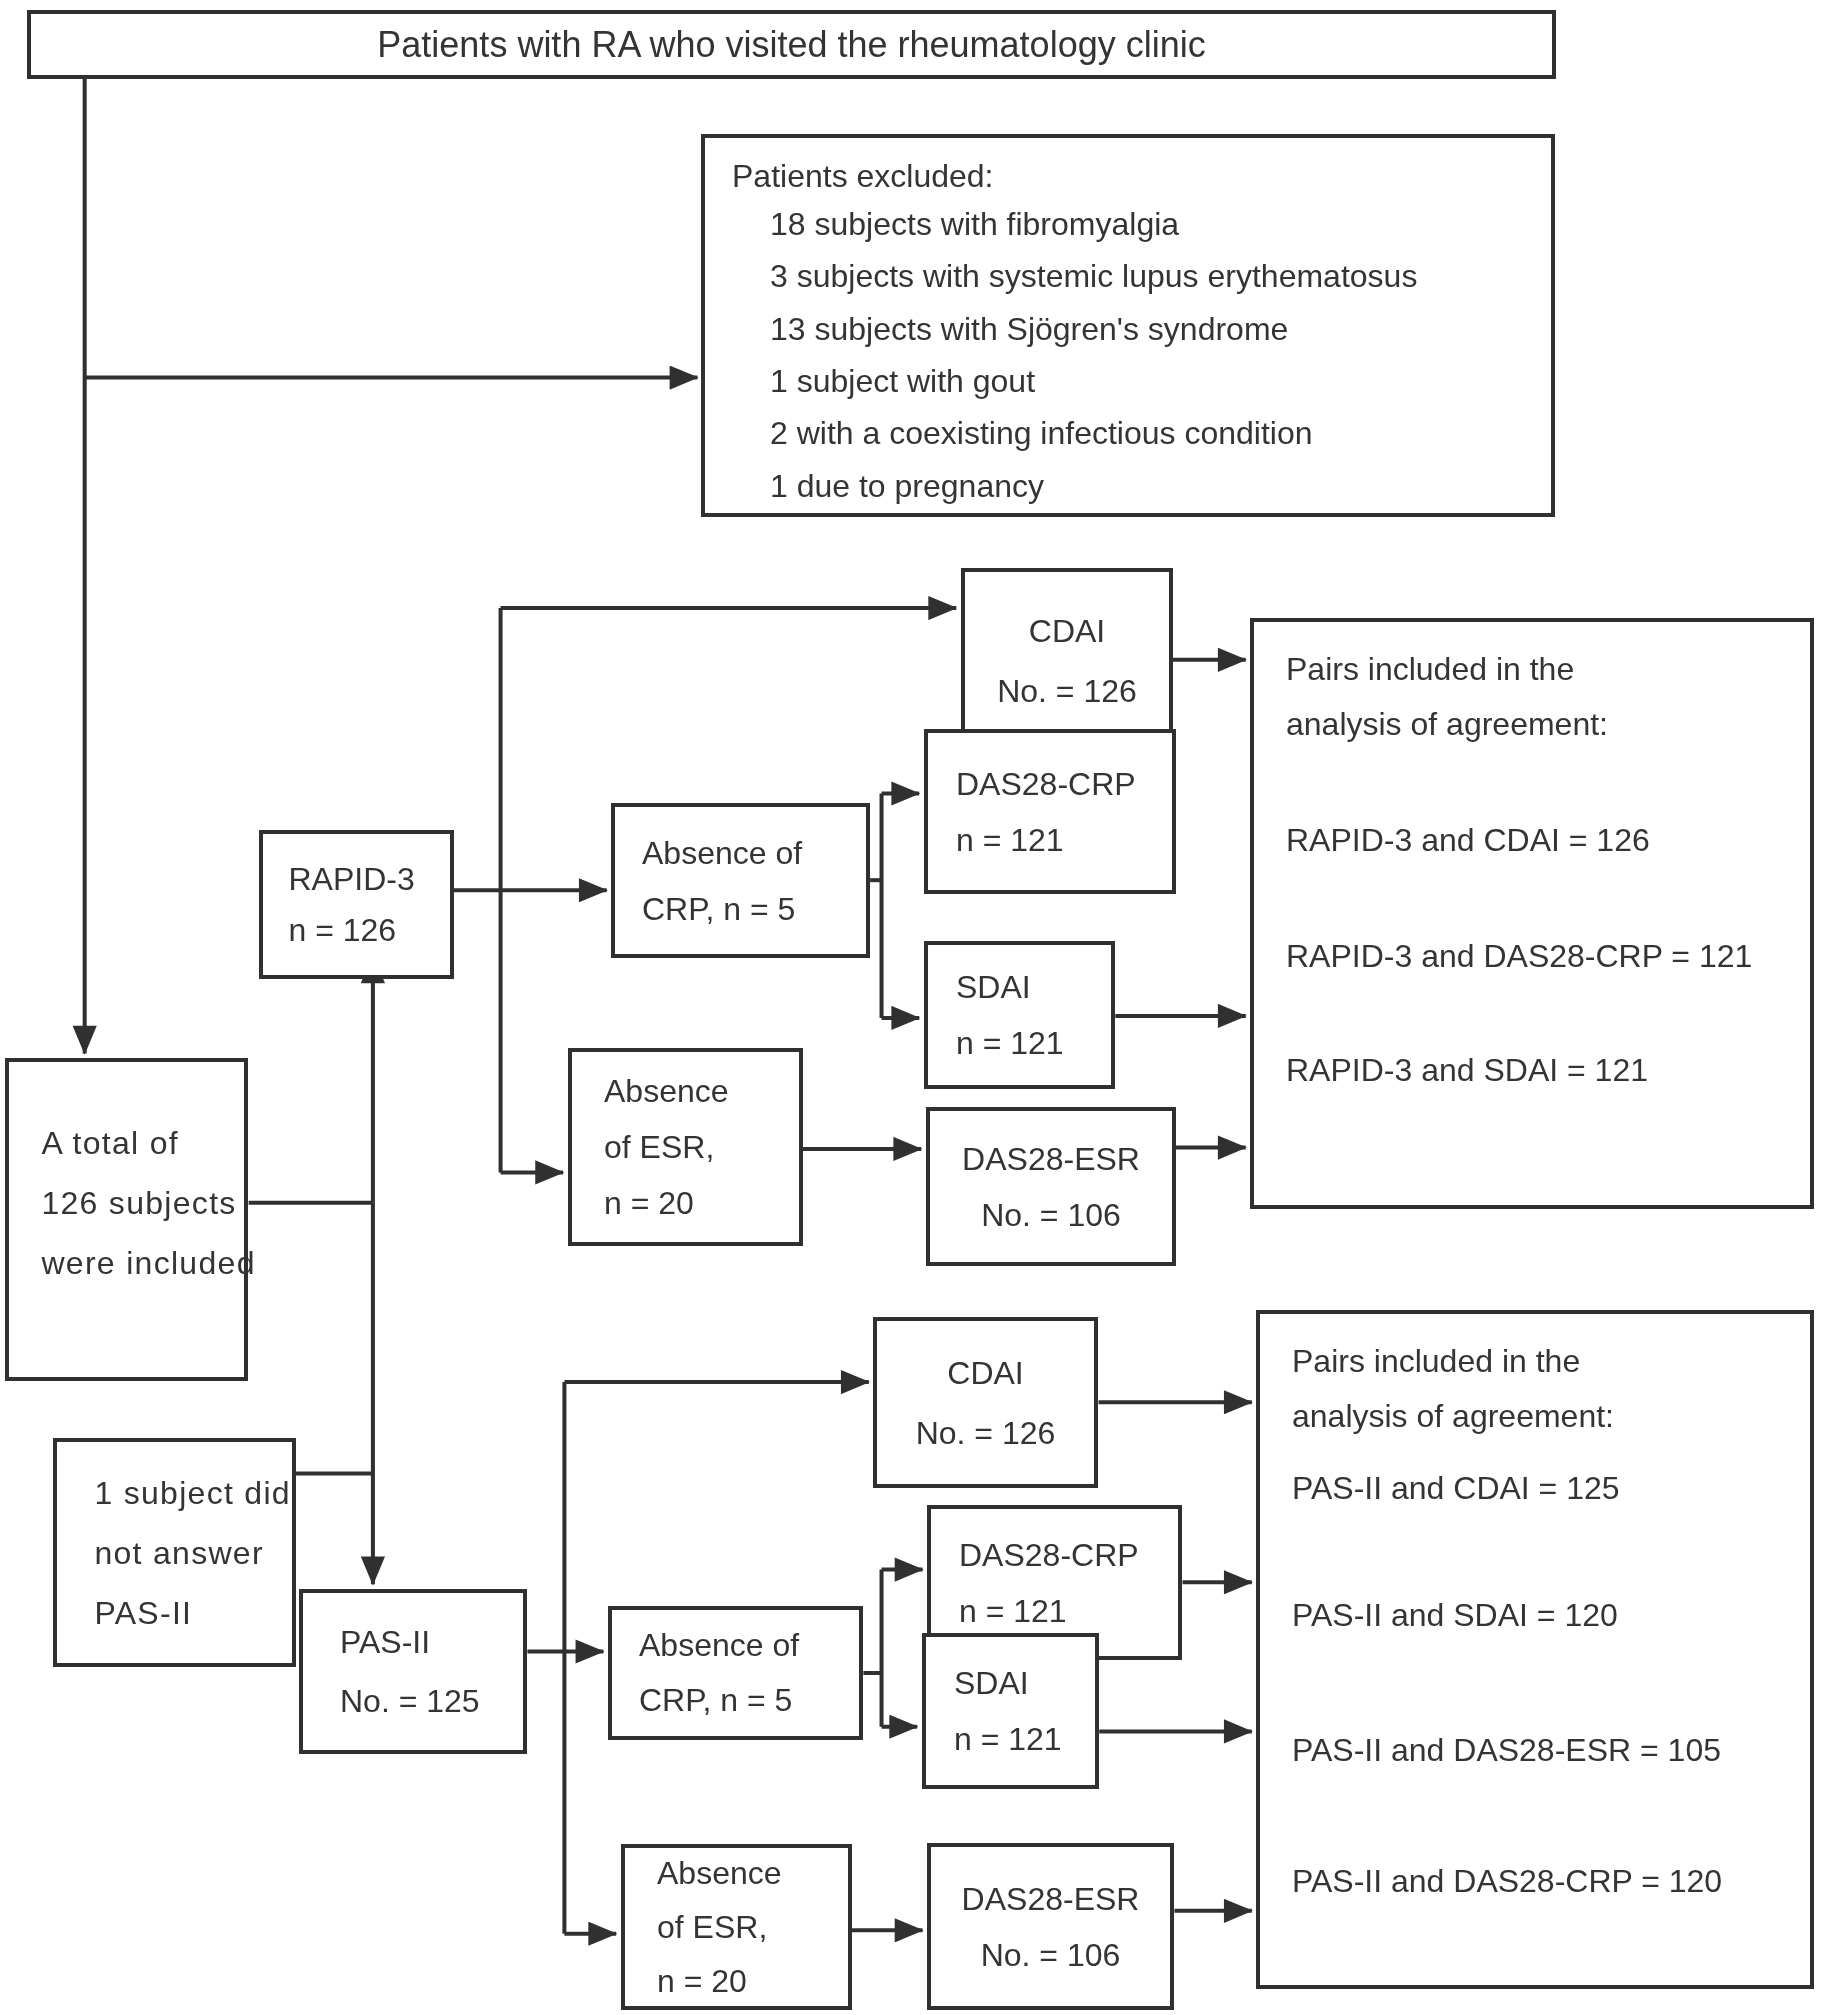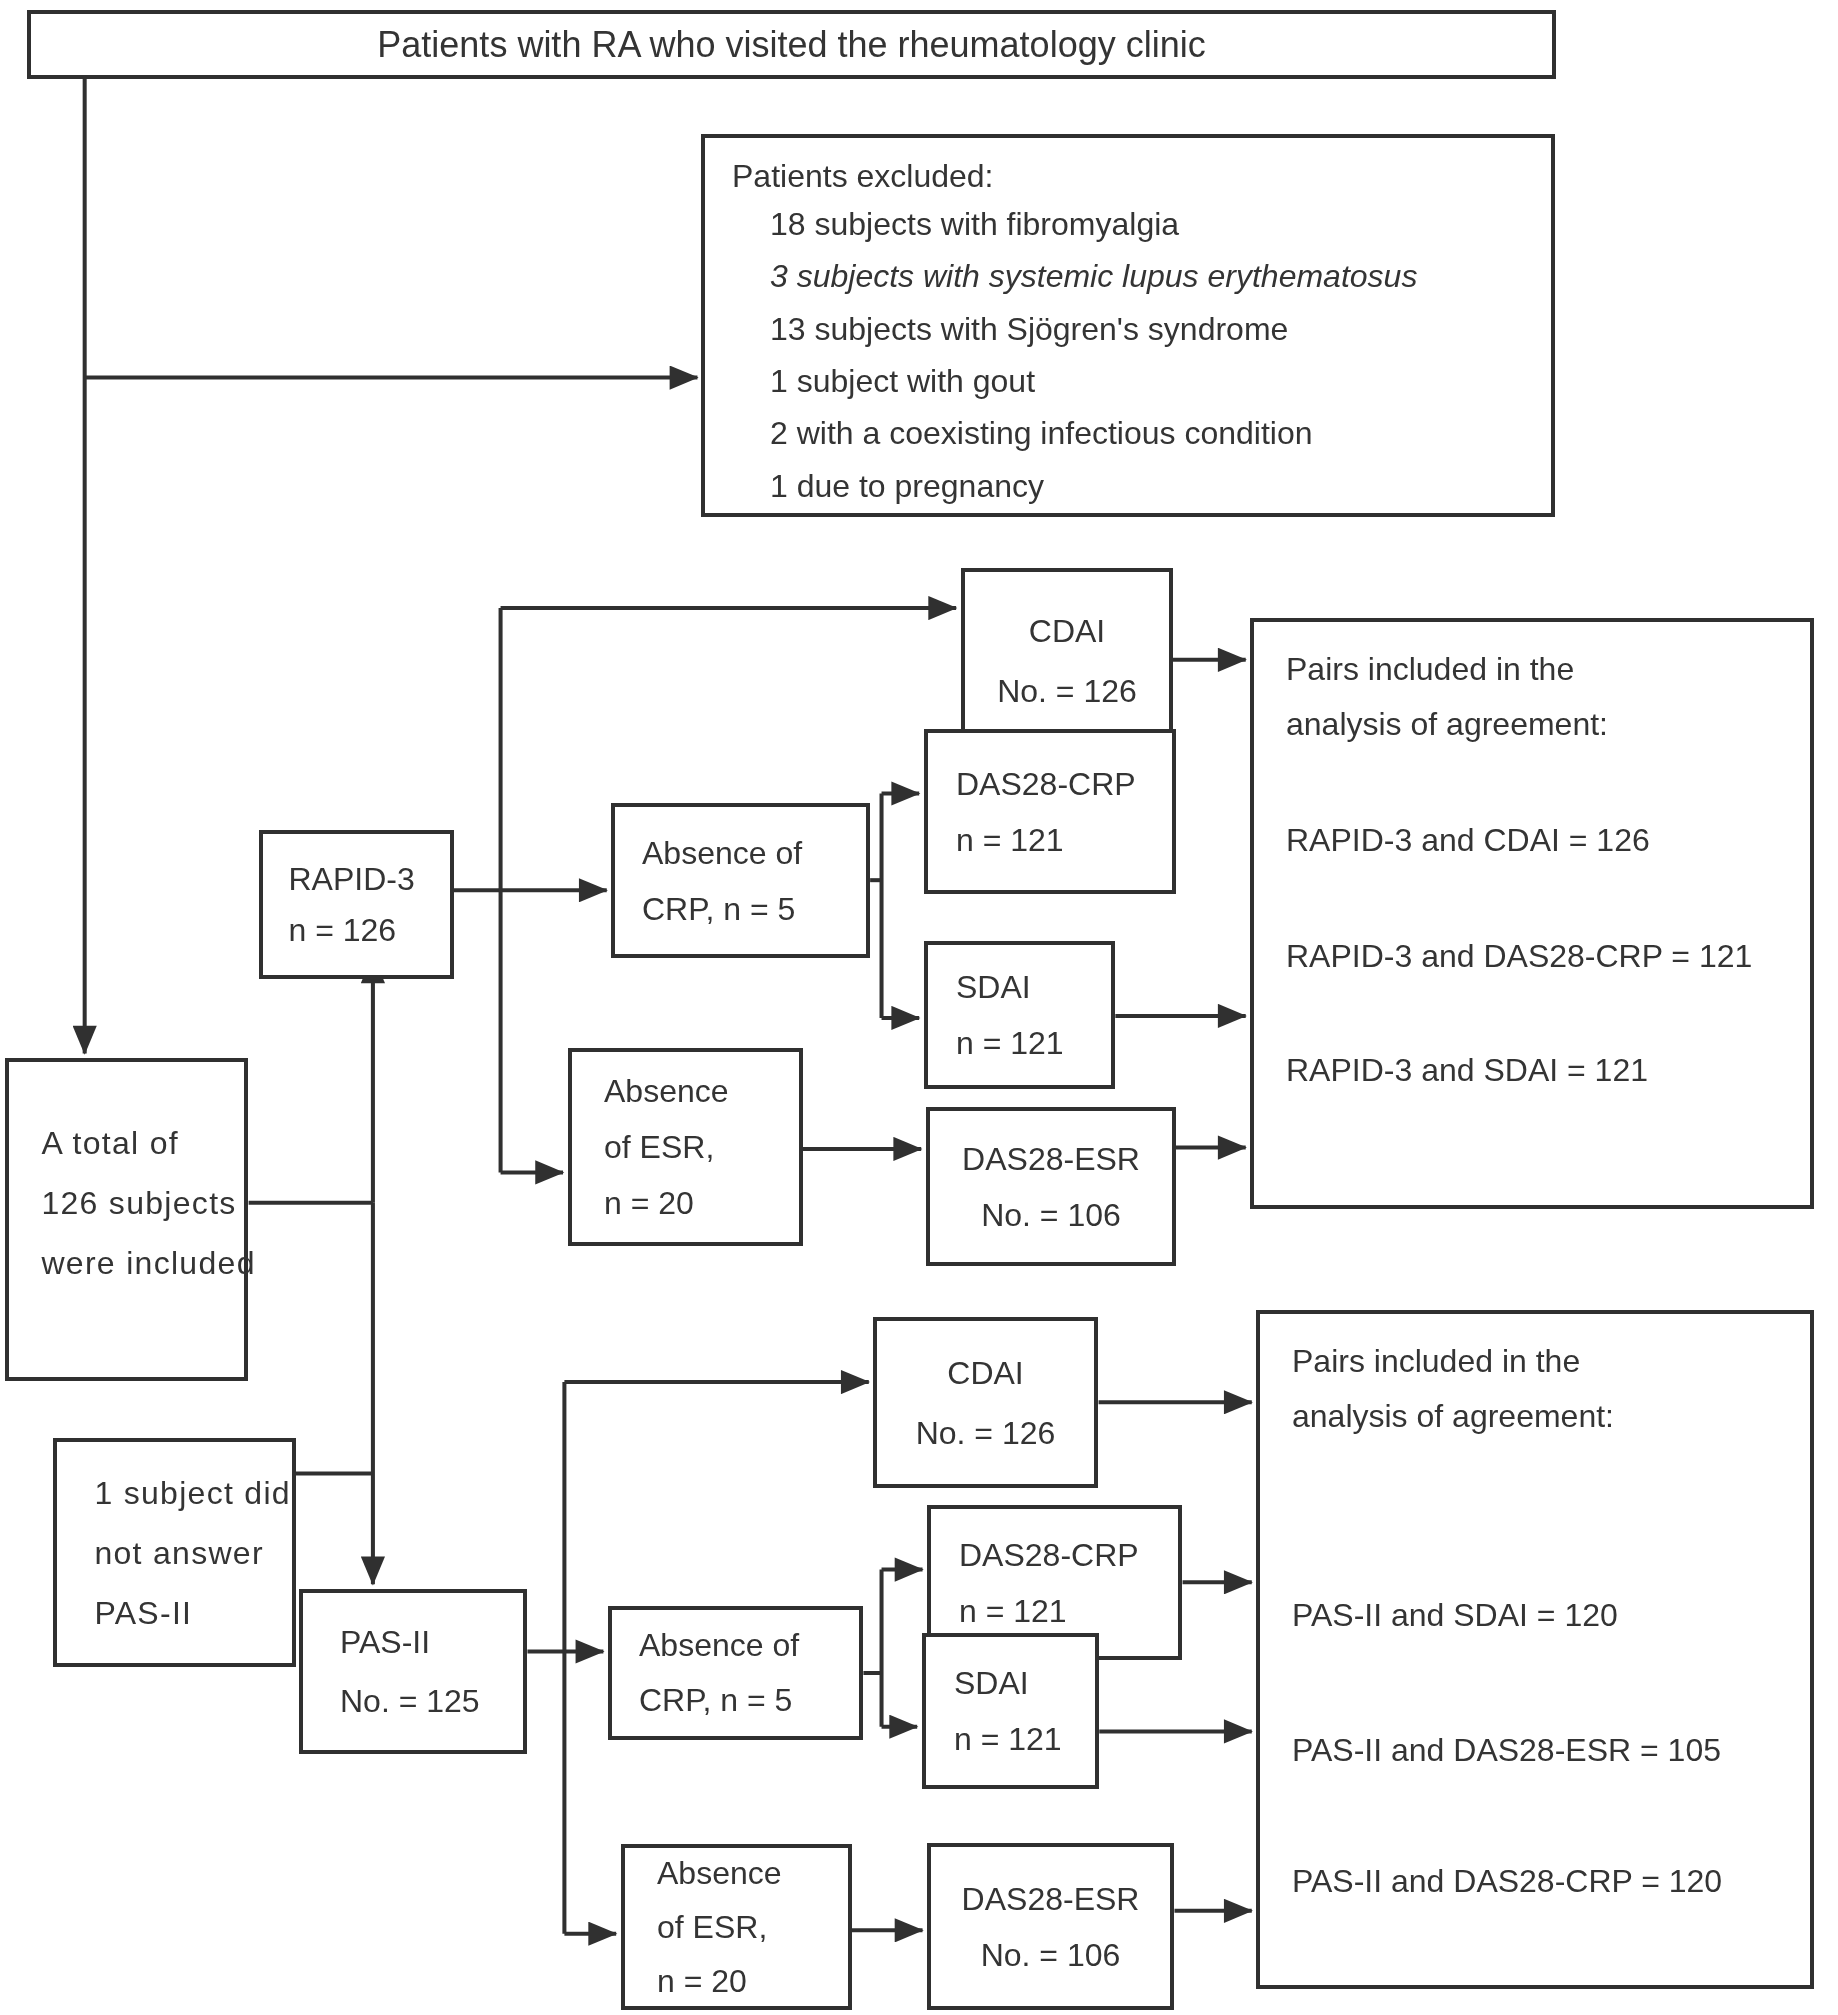--- a/index.html
+++ b/index.html
@@ -81,21 +81,21 @@
     </g>
   </svg>
 
   <div class="box titlebox" style="left:27px; top:10px; width:1529px; height:69px;">
     <span class="ln">Patients with RA who visited the rheumatology clinic</span>
   </div>
 
   <div class="box" style="left:701px; top:134px; width:854px; height:383px;">
     <span class="abs" style="left:27px; top:15.5px; line-height:44px;">Patients excluded:</span>
     <span class="abs" style="left:65px; top:60px; line-height:52px;">18 subjects with fibromyalgia</span>
-    <span class="abs" style="left:65px; top:112px; line-height:52px;font-style:italic;">3 subjects with systemic lupus erythematosus</span>
+    <span class="abs" style="left:65px; top:112px; line-height:52px;">3 subjects with systemic lupus erythematosus</span>
     <span class="abs" style="left:65px; top:165px; line-height:52px;">13 subjects with Sjögren's syndrome</span>
     <span class="abs" style="left:65px; top:217px; line-height:52px;">1 subject with gout</span>
     <span class="abs" style="left:65px; top:269px; line-height:52px;">2 with a coexisting infectious condition</span>
     <span class="abs" style="left:65px; top:322px; line-height:52px;">1 due to pregnancy</span>
   </div>
 
   <div class="box spread" style="left:5.4px; top:1058px; width:243px; height:323px; padding-left:32px; padding-bottom:34px; line-height:60px;">
     <span class="ln">A total of</span>
     <span class="ln">126 subjects</span>
     <span class="ln">were included</span>
@@ -183,19 +183,20 @@
   </div>
 
   <div class="box center" style="left:927px; top:1843px; width:247px; height:167px; line-height:56px;">
     <span class="ln">DAS28-ESR</span>
     <span class="ln">No. = 106</span>
   </div>
 
   <div class="box pairs" style="left:1256px; top:1310px; width:558px; height:679px;">
     <span class="abs" style="left:32px; top:19.5px; line-height:55px;">Pairs included in the</span>
     <span class="abs" style="left:32px; top:75px; line-height:55px;">analysis of agreement:</span>
+    <span class="abs" style="left:32px; top:147px; line-height:55px;">PAS-II and CDAI = 125</span>
     <span class="abs" style="left:32px; top:274px; line-height:55px;">PAS-II and SDAI = 120</span>
     <span class="abs" style="left:32px; top:409px; line-height:55px;">PAS-II and DAS28-ESR = 105</span>
     <span class="abs" style="left:32px; top:540px; line-height:55px;">PAS-II and DAS28-CRP = 120</span>
   </div>
 
 </div>
 
 
 </body></html>

